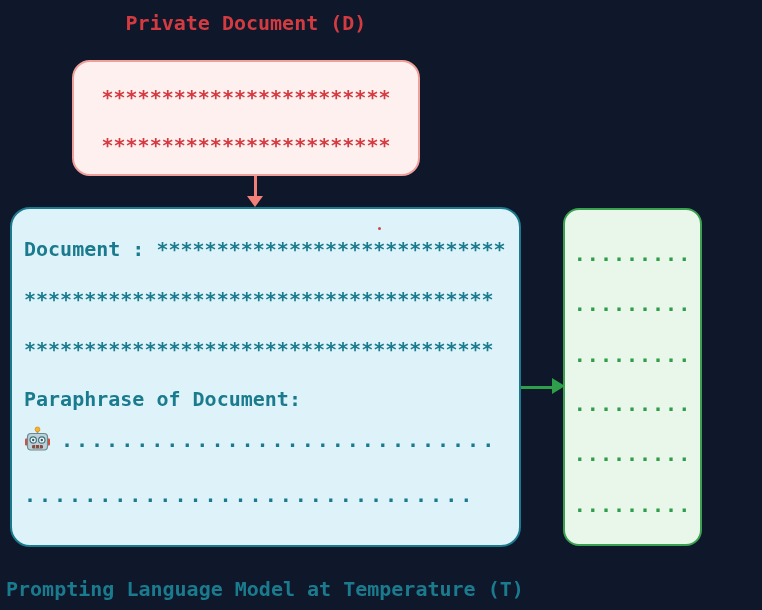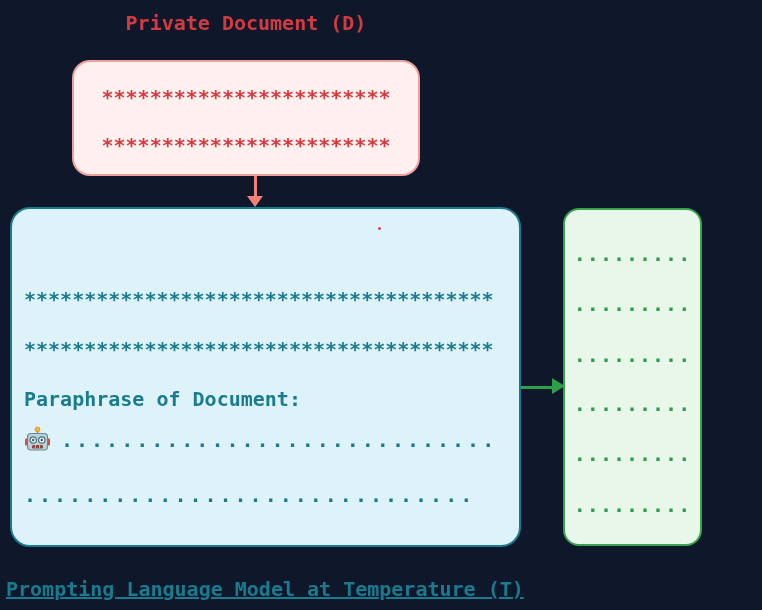--- a/index.html
+++ b/index.html
@@ -16,21 +16,21 @@
     font-family: "DejaVu Sans Mono", "Liberation Mono", monospace;
     font-weight: 700;
     font-size: 20px;
   }
   .abs { position: absolute; }
 
   
   .label { white-space: nowrap; line-height: 24px; }
   .label-private   { left: 72px;  top: 11px;  width: 348px; text-align: center; color: #d43b40; }
   .label-sanitized { left: 488px; top: 154px; width: 266px; text-align: center; color: #35a04c; }
-  .label-bottom    { left: 6px;   top: 577px; color: #1b7b8e; text-decoration: underline; }
+  .label-bottom    { left: 6px;   top: 577px; color: #1b7b8e; }
 
   
   .private-box {
     left: 72px; top: 60px; width: 348px; height: 116px;
     box-sizing: border-box;
     background: #fdf0ef;
     border: 2px solid #f0a09b;
     border-radius: 18px;
   }
   .private-box .star-line {
@@ -120,20 +120,21 @@
 
   <div class="abs private-box">
     <div class="star-line p-line-1">************************</div>
     <div class="star-line p-line-2">************************</div>
   </div>
 
   <div class="abs down-arrow-stem"></div>
   <div class="abs down-arrow-head"></div>
 
   <div class="abs prompt-box">
+    <div class="t-line t-line-1">Document : *****************************</div>
     <div class="t-line t-line-2">***************************************</div>
     <div class="t-line t-line-3">***************************************</div>
     <div class="t-line t-line-4">Paraphrase of Document:</div>
     <div class="t-line t-line-5">
       <svg class="robot" width="27" height="27" viewBox="0 0 27 27">
         <line x1="13.5" y1="4" x2="13.5" y2="8" stroke="#8a9aa0" stroke-width="1.6"></line>
         <circle cx="13.5" cy="3.4" r="2.4" fill="#f5b32e" stroke="#d98c1f" stroke-width="0.8"></circle>
         <rect x="1" y="12.5" width="3" height="7" rx="1" fill="#d84b40"></rect>
         <rect x="23" y="12.5" width="3" height="7" rx="1" fill="#d84b40"></rect>
         <rect x="3.5" y="7.5" width="20" height="16.5" rx="3.5" fill="#bcd2d8" stroke="#6a8a92" stroke-width="1.2"></rect>

